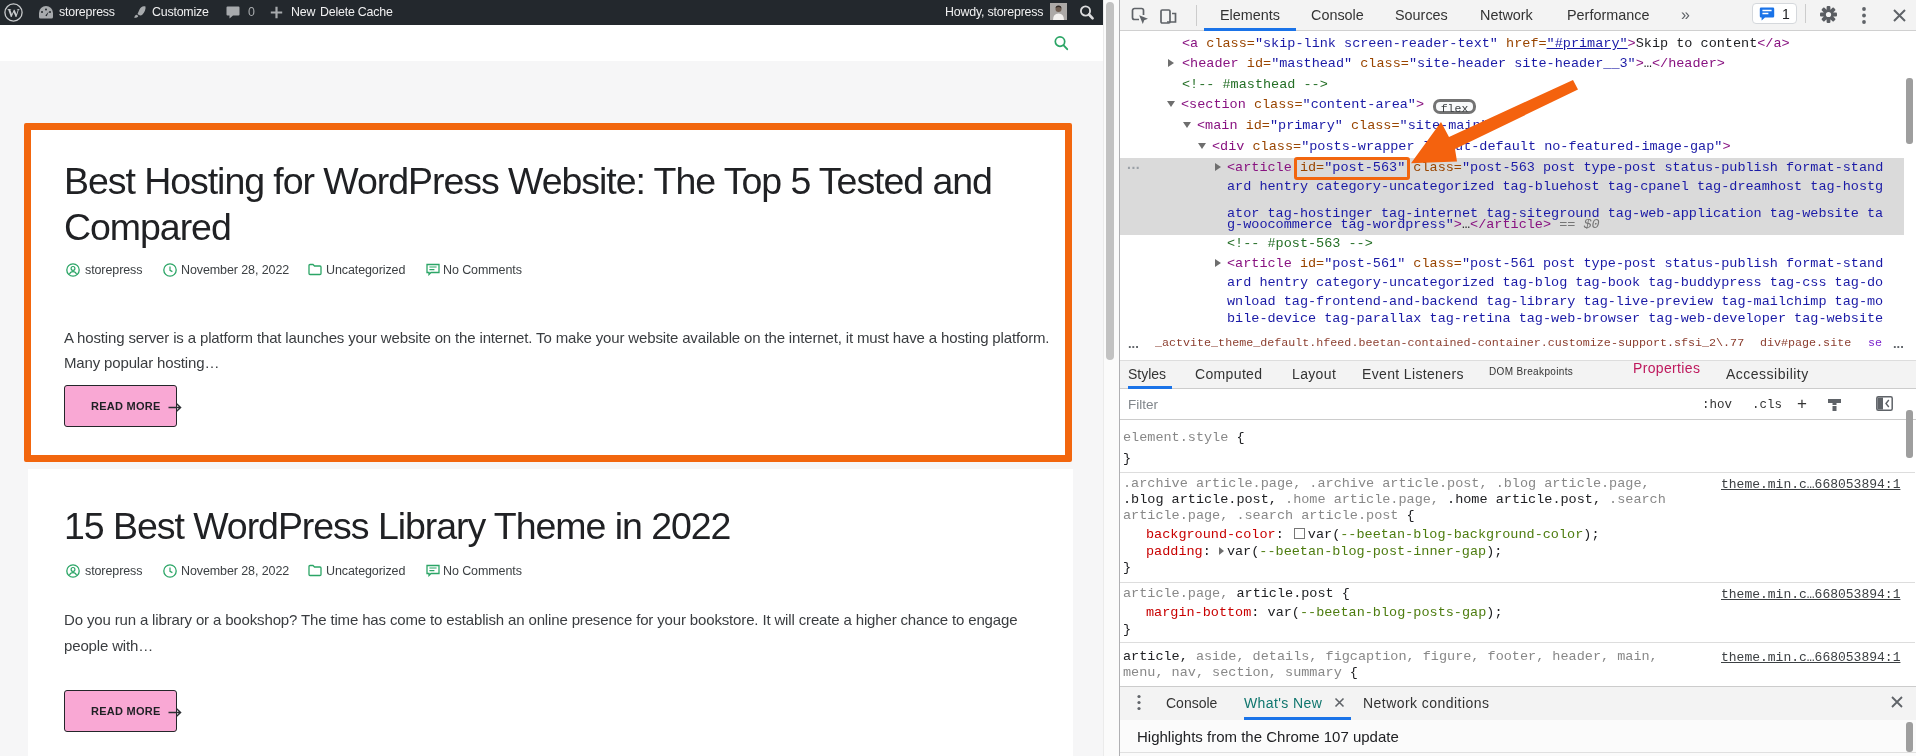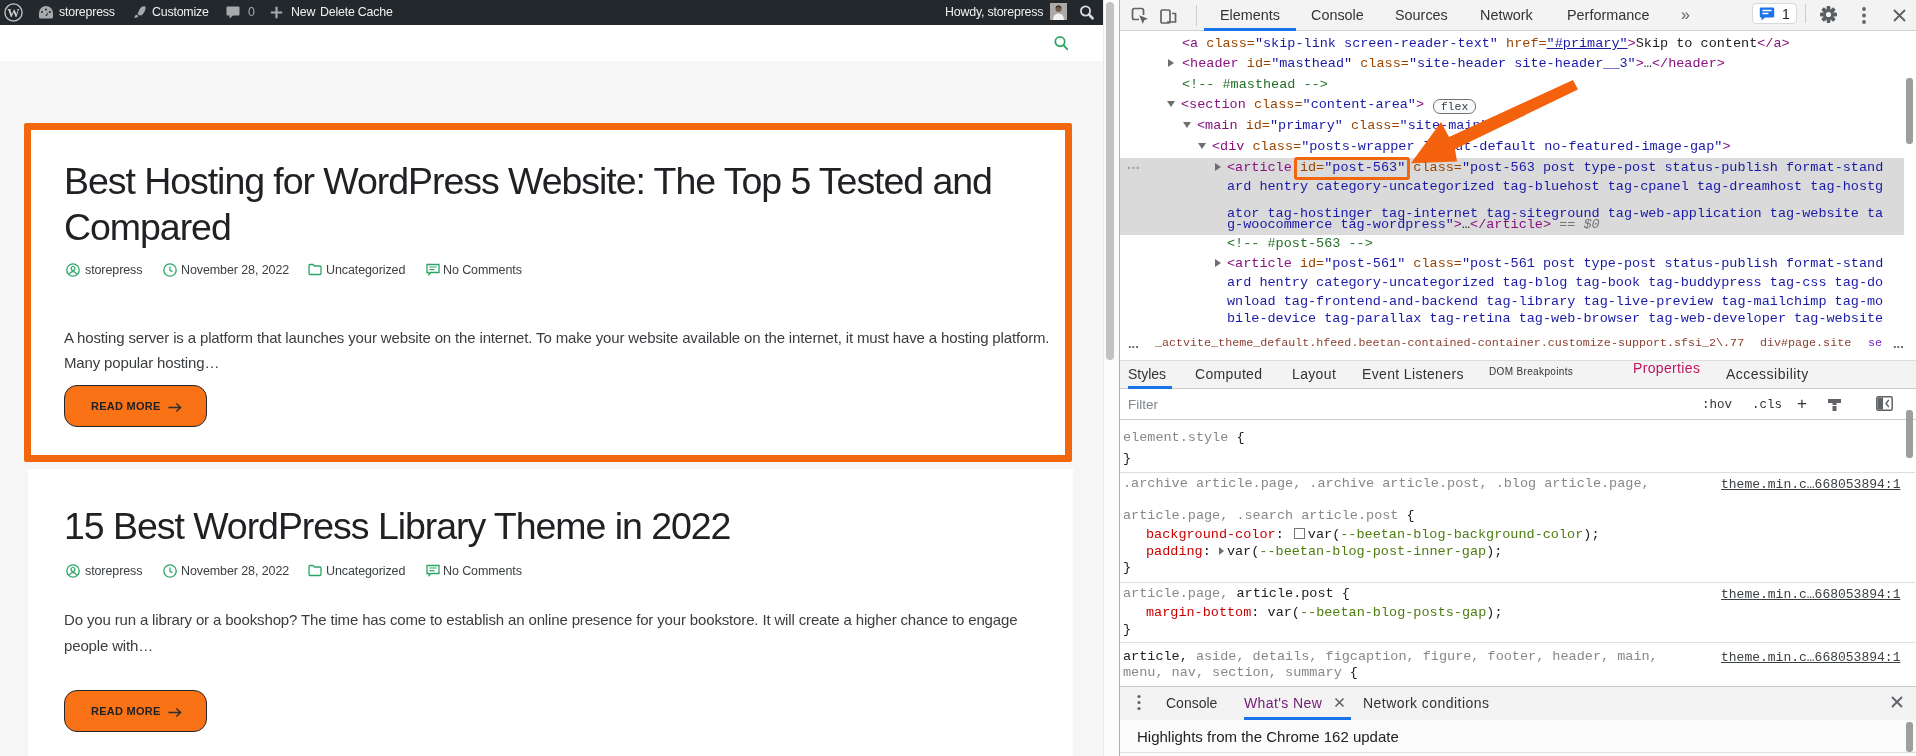--- a/index.html
+++ b/index.html
@@ -13,21 +13,21 @@
   
   #pagebg { left:0; top:61px; width:1103px; height:695px; background:#f6f6f7; }
   #hdr { left:0; top:25px; width:1103px; height:36px; background:#fff; }
   #card2 { left:28px; top:469px; width:1045px; height:287px; background:#fff; }
   #card1 { left:24px; top:123px; width:1048px; height:339px; background:#fff; border:7px solid #f2660e; border-radius:2px; }
   .ptitle { color:#202124; font-size:37.5px; letter-spacing:-1.05px; line-height:46px; font-weight:400; }
   .meta { font-size:12.5px; letter-spacing:-0.1px; color:#3c4043; }
   .meta .lbl { position:absolute; top:0; height:16px; line-height:16px; }
   .meta svg { position:absolute; top:1px; }
   .exc { font-size:15px; letter-spacing:-0.15px; line-height:25px; color:#3a3d40; }
-  .rmbtn { position:absolute; width:143px; height:42px; border:1.5px solid #24262a; border-radius:13px; background:#f97316; }
+  .rmbtn { position:absolute; width:113px; height:42px; border:1.5px solid #24262a; border-radius:3px; background:#f9a8d4; }
   .rmbtn span { position:absolute; left:26px; top:14px; font-size:11px; font-weight:700; letter-spacing:0.25px; color:#1e2024; }
   .rmbtn svg { position:absolute; left:103px; top:14.5px; }
   
   #sbtrack { left:1103px; top:0; width:16px; height:756px; background:#fbfbfb; border-left:1px solid #ebebeb; }
   #sbthumb { left:1106px; top:2px; width:8px; height:358px; background:#c2c2c2; border-radius:4px; }
   
   #dt { left:1119px; top:0; width:797px; height:756px; background:#fff; border-left:1px solid #b0b0b3; font-family:"Liberation Sans", sans-serif; }
   #dttop { left:1px; top:0; width:796px; height:31px; border-bottom:1px solid #d0d0d0; }
   .tab { position:absolute; top:0; height:14px; line-height:30px; font-size:14.4px; color:#333; }
   .cl { position:absolute; height:20px; line-height:20px; font-family:"Liberation Mono", monospace; font-size:13.5px; color:#202124; white-space:pre; }
@@ -205,21 +205,21 @@
     </svg>
   
   <div class="abs" style="left:1120px;top:157.5px;width:784px;height:77.5px;background:#dadada"></div>
   <span class="abs" style="left:1127px;top:156px;width:20px;height:20px;font-size:14px;font-weight:bold;color:#9aa0a6;letter-spacing:0.5px">...</span>
   <div class="cl" style="left:1182px;top:34px"><span class="t">&lt;a</span> <span class="an">class=</span><span class="av">"skip-link screen-reader-text"</span> <span class="an">href=</span><span class="av" style="text-decoration:underline">"#primary"</span><span class="t">&gt;</span>Skip to content<span class="t">&lt;/a&gt;</span></div>
   <div class="abs" style="left:1168px;top:59px;width:0;height:0;border-left:6px solid #6e6e6e;border-top:4.5px solid transparent;border-bottom:4.5px solid transparent"></div>
   <div class="cl" style="left:1182px;top:53.5px"><span class="t">&lt;header</span> <span class="an">id=</span><span class="av">"masthead"</span> <span class="an">class=</span><span class="av">"site-header site-header__3"</span><span class="t">&gt;</span>…<span class="t">&lt;/header&gt;</span></div>
   <div class="cl" style="left:1182px;top:74.5px"><span class="cm">&lt;!-- #masthead --&gt;</span></div>
   <div class="abs" style="left:1167px;top:101px;width:0;height:0;border-top:6px solid #6e6e6e;border-left:4.5px solid transparent;border-right:4.5px solid transparent"></div>
   <div class="cl" style="left:1181px;top:95px"><span class="t">&lt;section</span> <span class="an">class=</span><span class="av">"content-area"</span><span class="t">&gt;</span></div>
-  <div class="abs" style="left:1433px;top:99px;width:43px;height:15px;border:1px solid #737373;border-radius:7px;background:#f8f9fa;font-family:'Liberation Mono',monospace;font-size:11.5px;line-height:13.5px;text-align:center;color:#3c4043">flex</div>
+  <div class="abs" style="left:1433px;top:99px;width:43px;height:15px;border:3px solid #737373;border-radius:7px;background:#f8f9fa;font-family:'Liberation Mono',monospace;font-size:11.5px;line-height:13.5px;text-align:center;color:#3c4043">flex</div>
   <div class="abs" style="left:1183px;top:122px;width:0;height:0;border-top:6px solid #6e6e6e;border-left:4.5px solid transparent;border-right:4.5px solid transparent"></div>
   <div class="cl" style="left:1197px;top:116px"><span class="t">&lt;main</span> <span class="an">id=</span><span class="av">"primary"</span> <span class="an">class=</span><span class="av">"site-main"</span><span class="t">&gt;</span></div>
   <div class="abs" style="left:1198px;top:143px;width:0;height:0;border-top:6px solid #6e6e6e;border-left:4.5px solid transparent;border-right:4.5px solid transparent"></div>
   <div class="cl" style="left:1212px;top:137px"><span class="t">&lt;div</span> <span class="an">class=</span><span class="av">"posts-wrapper layout-default no-featured-image-gap"</span><span class="t">&gt;</span></div>
   <div class="abs" style="left:1215px;top:163px;width:0;height:0;border-left:6px solid #6e6e6e;border-top:4.5px solid transparent;border-bottom:4.5px solid transparent"></div>
   <div class="cl" style="left:1227px;top:157.5px"><span class="t">&lt;article</span> <span class="an">id=</span><span class="av">"post-563"</span> <span class="an">class=</span><span class="av">"post-563 post type-post status-publish format-stand</span></div>
   <div class="cl" style="left:1227px;top:176.5px"><span class="av">ard hentry category-uncategorized tag-bluehost tag-cpanel tag-dreamhost tag-hostg</span></div>
   <div class="cl" style="left:1227px;top:204px"><span class="av">ator tag-hostinger tag-internet tag-siteground tag-web-application tag-website ta</span></div>
   <div class="cl" style="left:1227px;top:214.5px"><span class="av">g-woocommerce tag-wordpress"</span><span class="t">&gt;</span>…<span class="t">&lt;/article&gt;</span> <span class="gy">== <i>$0</i></span></div>
   <div class="cl" style="left:1227px;top:234px"><span class="cm">&lt;!-- #post-563 --&gt;</span></div>
@@ -258,20 +258,21 @@
   <svg class="abs" style="left:1876px;top:396px" width="17" height="15" viewBox="0 0 17 15">
       <rect x="0.8" y="0.8" width="15.4" height="13.4" rx="1.5" fill="none" stroke="#5f6368" stroke-width="1.5"></rect>
       <rect x="1.5" y="1.5" width="5.5" height="12" fill="#5f6368"></rect>
       <path d="M12.8 4 L10 7.5 L12.8 11" fill="none" stroke="#5f6368" stroke-width="1.4"></path>
     </svg>
   
   <div class="sline" style="left:1123px;top:429.8px"><span class="sel-g">element.style</span> {</div>
   <div class="sline" style="left:1123px;top:450.8px">}</div>
   <div class="sep" style="top:471.5px"></div>
   <div class="sline" style="left:1123px;top:476.3px"><span class="sel-g">.archive article.page, .archive article.post, .blog article.page,</span></div>
+  <div class="sline" style="left:1123px;top:492.3px">.blog article.post,<span class="sel-g"> .home article.page,</span> .home article.post,<span class="sel-g"> .search</span></div>
   <div class="sline" style="left:1123px;top:507.8px"><span class="sel-g">article.page, .search article.post</span> {</div>
   <div class="sline" style="left:1146px;top:526.8px"><span class="pname">background-color</span>: <span style="display:inline-block;width:11px;height:11px;border:1px solid #767676;background:#fff;margin:0 3px -1px 2px"></span>var(<span class="pvar">--beetan-blog-background-color</span>);</div>
   <div class="sline" style="left:1146px;top:543.8px"><span class="pname">padding</span>: <span style="display:inline-block;width:0;height:0;border-left:5px solid #6e6e6e;border-top:4px solid transparent;border-bottom:4px solid transparent;margin-right:3px"></span>var(<span class="pvar">--beetan-blog-post-inner-gap</span>);</div>
   <div class="sline" style="left:1123px;top:560.3px">}</div>
   <div class="sep" style="top:581.5px"></div>
   <div class="sline" style="left:1123px;top:586.3px"><span class="sel-g">article.page,</span> article.post {</div>
   <div class="sline" style="left:1146px;top:604.8px"><span class="pname">margin-bottom</span>: var(<span class="pvar">--beetan-blog-posts-gap</span>);</div>
   <div class="sline" style="left:1123px;top:621.8px">}</div>
   <div class="sep" style="top:641.5px"></div>
   <div class="sline" style="left:1123px;top:648.8px">article,<span class="sel-g"> aside, details, figcaption, figure, footer, header, main,</span></div>
@@ -280,31 +281,31 @@
   <span class="csslink" style="left:1721px;top:587px">theme.min.c…668053894:1</span>
   <span class="csslink" style="left:1721px;top:649.5px">theme.min.c…668053894:1</span>
   
   <div class="abs" style="left:1120px;top:686px;width:796px;height:34px;background:#f3f3f3;border-top:1px solid #ccc"></div>
   <svg class="abs" style="left:1136px;top:694px" width="6" height="18" viewBox="0 0 6 18">
       <circle cx="3" cy="2.5" r="1.6" fill="#5f6368"></circle>
       <circle cx="3" cy="8.5" r="1.6" fill="#5f6368"></circle>
       <circle cx="3" cy="14.5" r="1.6" fill="#5f6368"></circle>
     </svg>
   <span class="abs" style="left:1166px;top:687px;height:32px;line-height:32px;font-size:14px;color:#333">Console</span>
-  <span class="abs" style="left:1244px;top:687px;height:32px;line-height:32px;font-size:14px;letter-spacing:0.4px;color:#701a75">What's New</span>
+  <span class="abs" style="left:1244px;top:687px;height:32px;line-height:32px;font-size:14px;letter-spacing:0.4px;color:#0f766e">What's New</span>
   <svg class="abs" style="left:1334px;top:697px" width="11" height="11" viewBox="0 0 11 11">
       <path d="M1.5 1.5 L9.5 9.5 M9.5 1.5 L1.5 9.5" stroke="#5f6368" stroke-width="1.6"></path>
     </svg>
   <span class="abs" style="left:1363px;top:687px;height:32px;line-height:32px;font-size:14px;letter-spacing:0.45px;color:#333">Network conditions</span>
   <div class="abs" style="left:1244px;top:717px;width:107px;height:3px;background:#1a73e8"></div>
   <svg class="abs" style="left:1890px;top:695px" width="14" height="14" viewBox="0 0 14 14">
       <path d="M2 2 L12 12 M12 2 L2 12" stroke="#5f6368" stroke-width="1.8"></path>
     </svg>
   <div class="abs" style="left:1120px;top:720px;width:796px;height:36px;background:#fbfbfb"></div>
-  <span class="abs" style="left:1137px;top:728px;font-size:15px;color:#202124">Highlights from the Chrome 162 update</span>
+  <span class="abs" style="left:1137px;top:728px;font-size:15px;color:#202124">Highlights from the Chrome 107 update</span>
   <div class="abs" style="left:1120px;top:752px;width:796px;height:1px;background:#e0e0e0"></div>
   
   <div class="dtsb" style="top:78px;height:66px"></div>
   <div class="dtsb" style="top:410px;height:48px"></div>
   <div class="dtsb" style="top:722px;height:30px"></div>
   
   <div class="abs" style="left:1294px;top:156.5px;width:116px;height:23px;border:3px solid #f2660e;border-radius:3px"></div>
   <svg class="abs" style="left:1400px;top:70px" width="200" height="110" viewBox="0 0 200 110">
       <polygon points="11,93.3 41,52 49,67 173,10 178,19.5 55,79 57,91.5" fill="#f4620e"></polygon>
     </svg>

